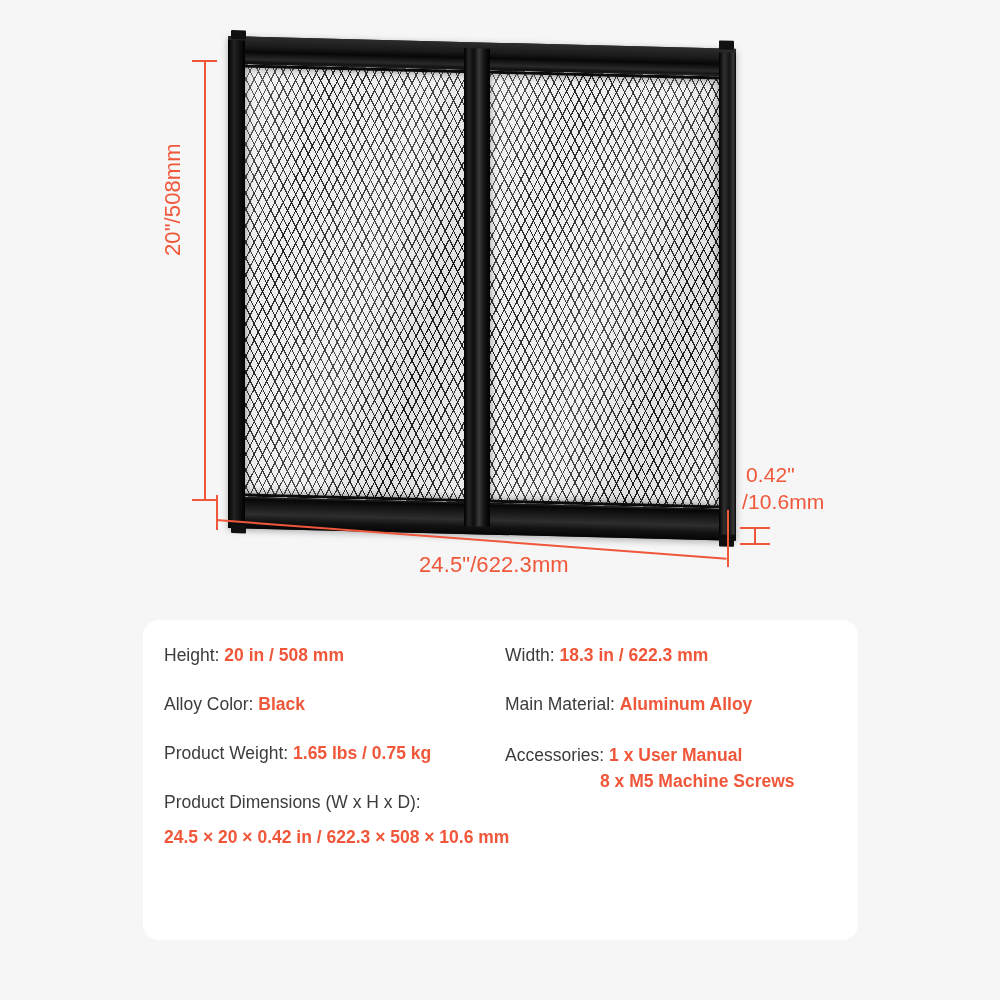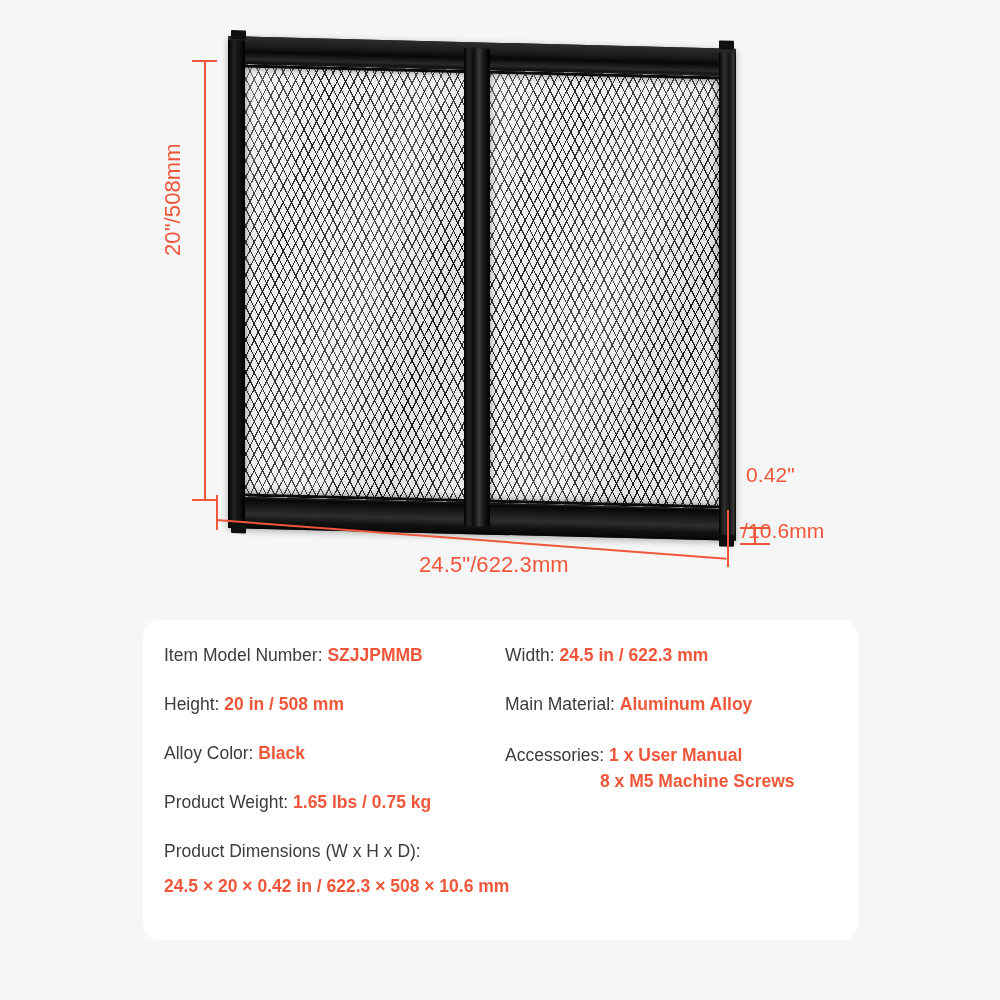--- a/index.html
+++ b/index.html
@@ -287,33 +287,30 @@
 
       <div class="dim-text" style="left:419px; top:552px;">24.5"/622.3mm</div>
     </div>
 
     <div class="dim">
       <div class="dim-line-h" style="left:740px; top:527px; width:30px;"></div>
       <div class="dim-line-h" style="left:740px; top:543px; width:30px;"></div>
       <div class="dim-line-v" style="left:754px; top:527px; height:17px;"></div>
 
       <div class="dim-text dim-text-small" style="left:746px; top:462px;">0.42"</div>
-      <div class="dim-text dim-text-small" style="left:742px; top:518px;">/10.6mm</div>
+      <div class="dim-text dim-text-small" style="left:742px; top:489px;">/10.6mm</div>
     </div>
 
   </div>
 
   <div id="spec-card">
     <div class="spec-cols">
 
       <div class="col col-left">
 
-        <div class="spec-row">
-          <span class="spec-label">Item Model Number: </span><span class="spec-value">SZJJPMMB</span>
-        </div>
 
         <div class="spec-row">
           <span class="spec-label">Height: </span><span class="spec-value">20 in / 508 mm</span>
         </div>
 
         <div class="spec-row">
           <span class="spec-label">Alloy Color: </span><span class="spec-value">Black</span>
         </div>
 
         <div class="spec-row">
@@ -324,21 +321,21 @@
           <span class="spec-label">Product Dimensions (W x H x D):</span>
         </div>
 
         <div class="dims-value">24.5 × 20 × 0.42 in / 622.3 × 508 × 10.6 mm</div>
       </div>
 
       <div class="col col-right">
 
 
         <div class="spec-row">
-          <span class="spec-label">Width: </span><span class="spec-value">24.5 in / 622.3 mm</span>
+          <span class="spec-label">Width: </span><span class="spec-value">18.3 in / 622.3 mm</span>
         </div>
 
         <div class="spec-row">
           <span class="spec-label">Main Material: </span><span class="spec-value">Aluminum Alloy</span>
         </div>
 
         <div class="spec-row">
           <span class="acc-first">
             <span class="spec-label">Accessories: </span><span class="spec-value">1 x User Manual</span>
           </span>

